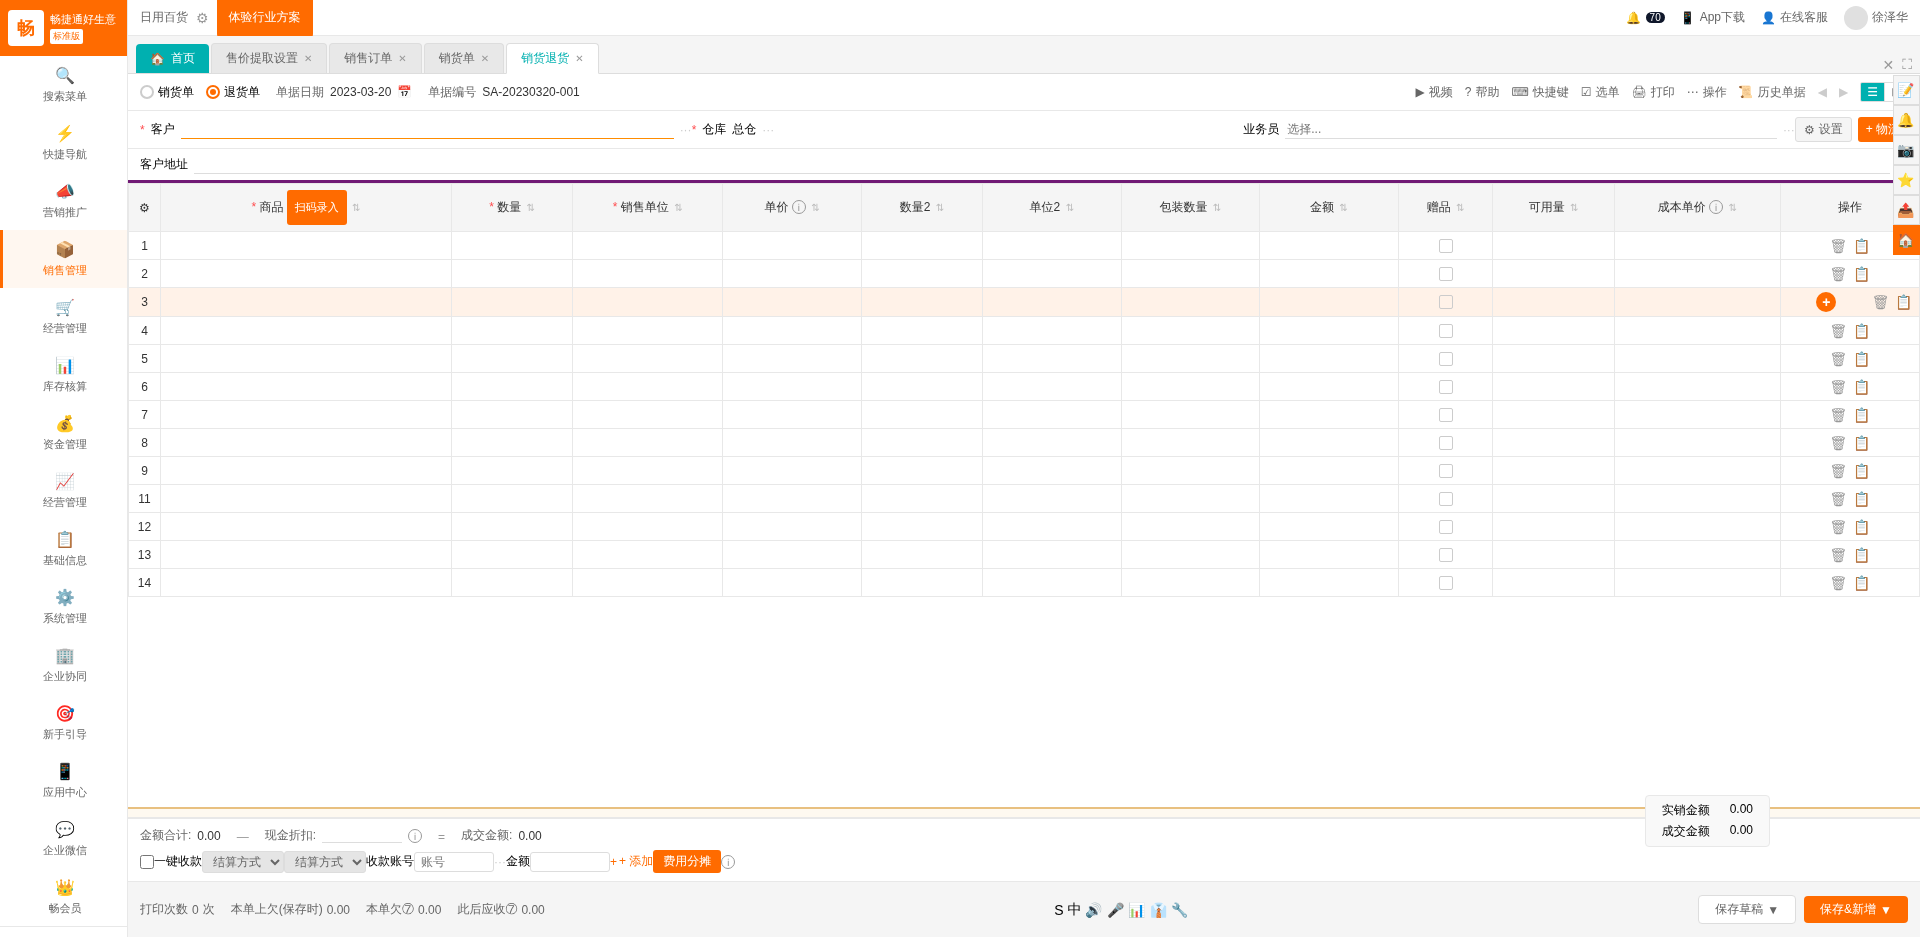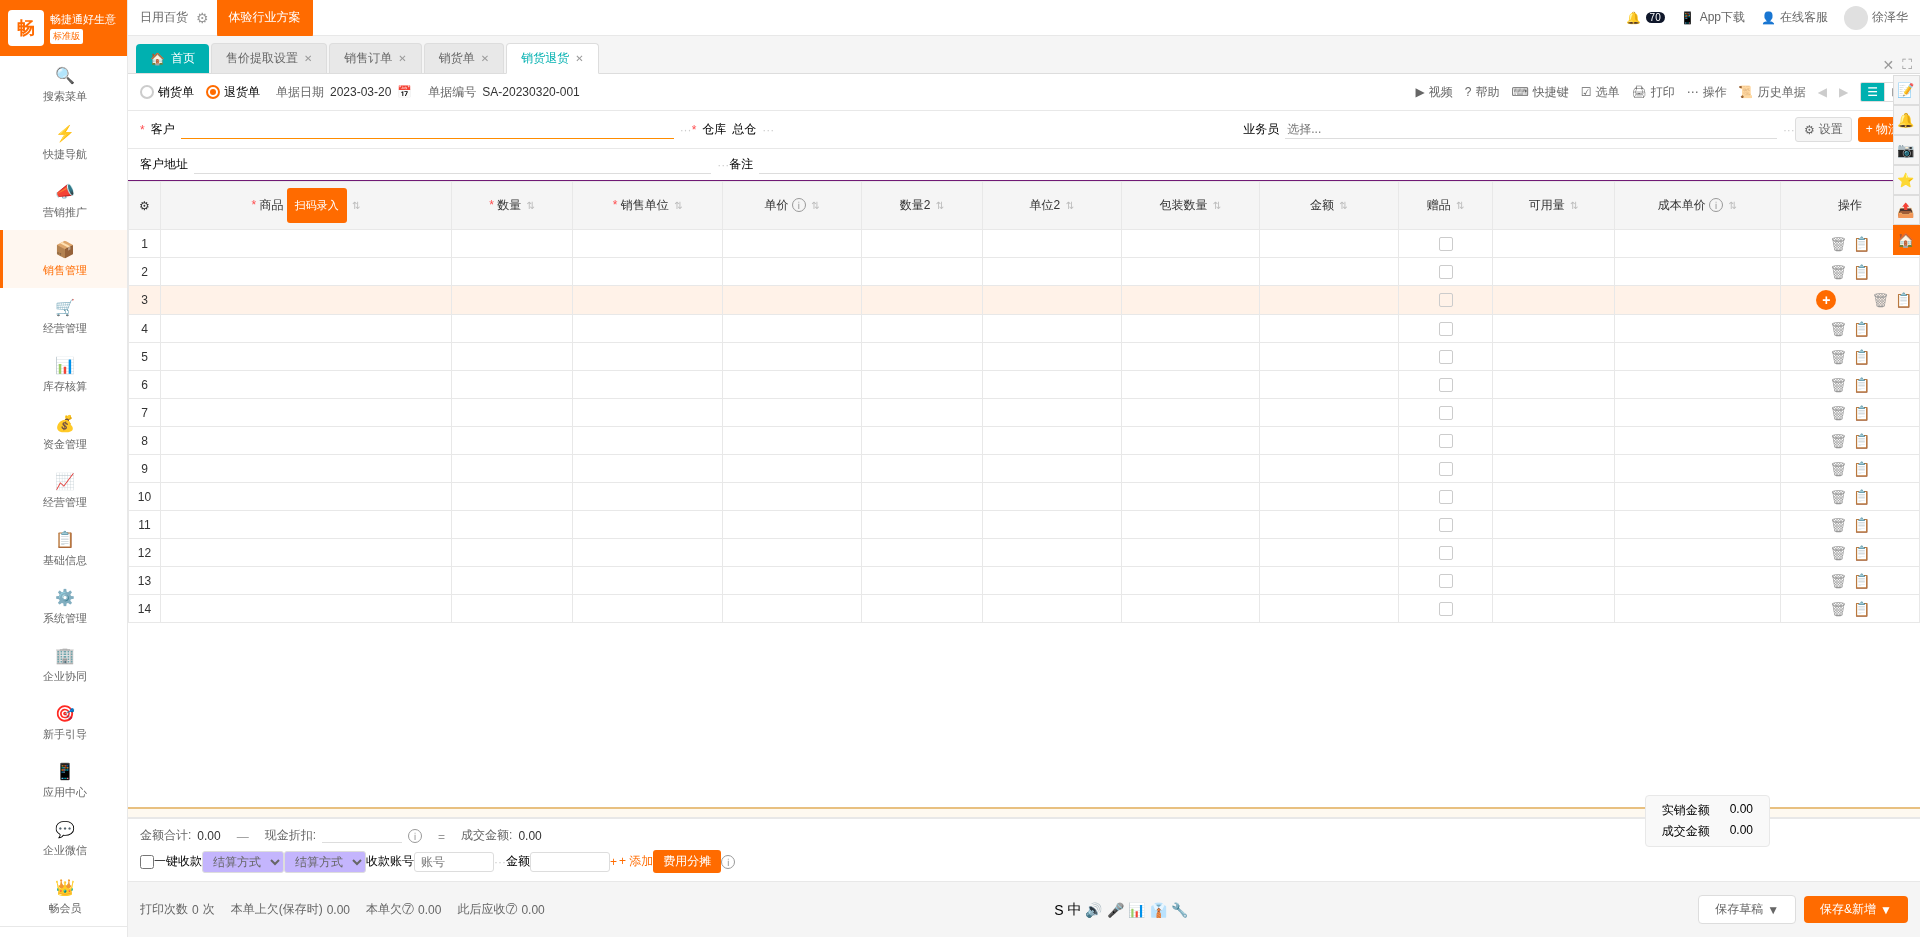--- a/index.html
+++ b/index.html
@@ -98,21 +98,21 @@
     
     .bottom-section { padding: 8px 12px; border-top: 1px solid #e8e8e8; }
     .amount-row { display: flex; align-items: flex-end; gap: 16px; margin-bottom: 6px; }
     .amount-item { display: flex; align-items: center; gap: 6px; }
     .amount-label { color: #666; }
     .amount-value { color: #333; }
     .amount-equal { color: #999; }
     .amount-minus { color: #999; }
     .payment-row { display: flex; align-items: center; }
     .payment-checkbox { width: 14px; height: 14px; border: 1px solid #ccc; cursor: pointer; }
-    .payment-select { border: 1px solid #ddd; border-radius: 3px; padding: 2px 6px; color: #666; background: #c4b5fd; cursor: pointer; }
+    .payment-select { border: 1px solid #ddd; border-radius: 3px; padding: 2px 6px; color: #666; background: #e5e5e5; cursor: pointer; }
     .payment-input { border: 1px solid #ddd; border-radius: 3px; padding: 2px 6px; width: 80px; }
     .add-expense-btn { color: #ff6b00; cursor: pointer; display: flex; align-items: center; gap: 2px; }
     .expense-btn { background: #ff6b00; color: #fff; border: none; border-radius: 3px; padding: 3px 10px; cursor: pointer; }
 
     
     .status-bar { background: #f5f5f5; border-top: 1px solid #e8e8e8; padding: 13px 12px; display: flex; align-items: center; justify-content: space-between; }
     .status-left { display: flex; align-items: center; gap: 16px; color: #666; }
     .status-item { display: flex; align-items: center; gap: 4px; }
     .status-center { display: flex; align-items: center; gap: 4px; }
     .status-right { display: flex; align-items: center; gap: 8px; }
@@ -337,29 +337,25 @@
         <div class="settings-btn">
           <span>⚙</span>
           <span>设置</span>
         </div>
         <div class="add-logistics-btn">
           <span>+ 物流</span>
         </div>
       </div>
     </div>
 
-    <div style="padding:6px 12px; border-bottom:1px solid #701a75; display:flex; gap:0; align-items:center;">
+    <div style="padding:6px 12px; border-bottom:3px solid #701a75; display:flex; gap:0; align-items:center;">
       <div style="flex:1; display:flex; align-items:center; gap:6px;">
         <span>客户地址</span>
         <input class="field-input" type="text" style="width: 200px; border-bottom: 1px solid rgb(221, 221, 221); border-top: none; border-left: none; border-right: none; outline: none; padding: 2px;">
         <span class="field-dots">···</span>
-      </div>
-      <div style="flex:2; display:flex; align-items:center; gap:6px;">
-        <span>备注</span>
-        <input class="field-input" type="text" style="width: 300px; border-bottom: 1px solid rgb(221, 221, 221); border-top: none; border-left: none; border-right: none; outline: none; padding: 2px;">
       </div>
     </div>
 
     <div class="table-container">
       <table class="data-table">
         <thead>
           <tr>
             <th class="th-settings">⚙</th>
             <th class="th-product">
               <span style="color:#ff4d4f;">*</span>
@@ -611,45 +607,20 @@
     <td>
       <div class="action-icons">
 
         <span class="action-icon">🗑</span>
         <span class="action-icon">📋</span>
       </div>
     </td>
   </tr>
             <tr>
     <td class="row-num">9</td>
-    <td></td>
-    <td></td>
-    <td></td>
-    <td></td>
-    <td></td>
-    <td></td>
-    <td></td>
-    <td></td>
-    <td>
-                <div class="checkbox-cell">
-                  <div class="table-checkbox"></div>
-                </div>
-              </td>
-    <td></td>
-    <td></td>
-    <td>
-      <div class="action-icons">
-
-        <span class="action-icon">🗑</span>
-        <span class="action-icon">📋</span>
-      </div>
-    </td>
-  </tr>
-            <tr>
-    <td class="row-num">10</td>
     <td></td>
     <td></td>
     <td></td>
     <td></td>
     <td></td>
     <td></td>
     <td></td>
     <td></td>
     <td>
                 <div class="checkbox-cell">

